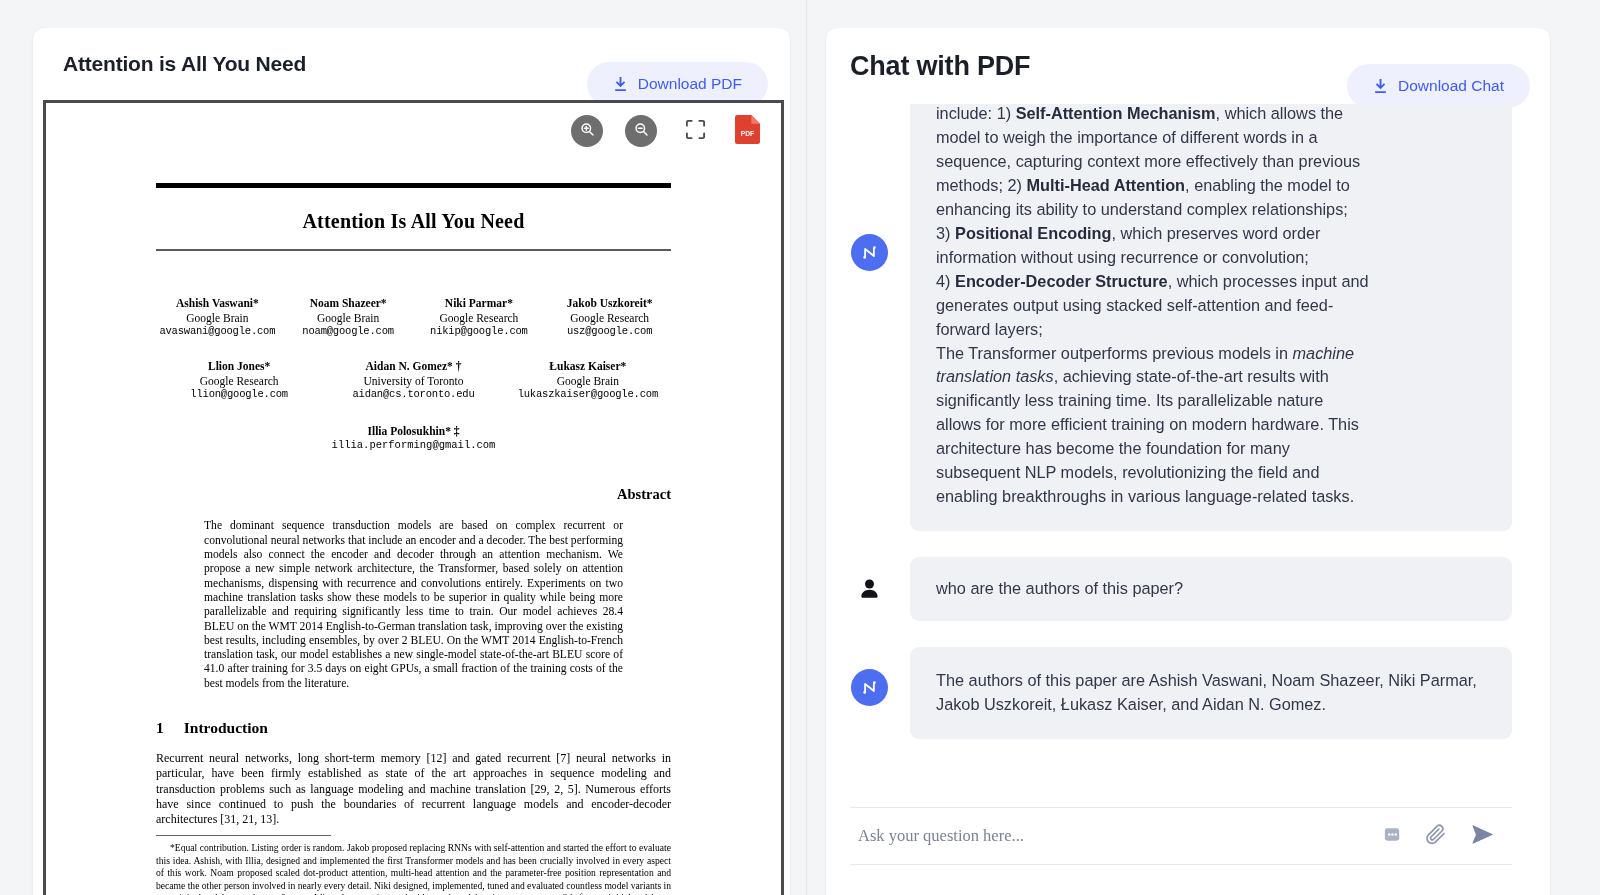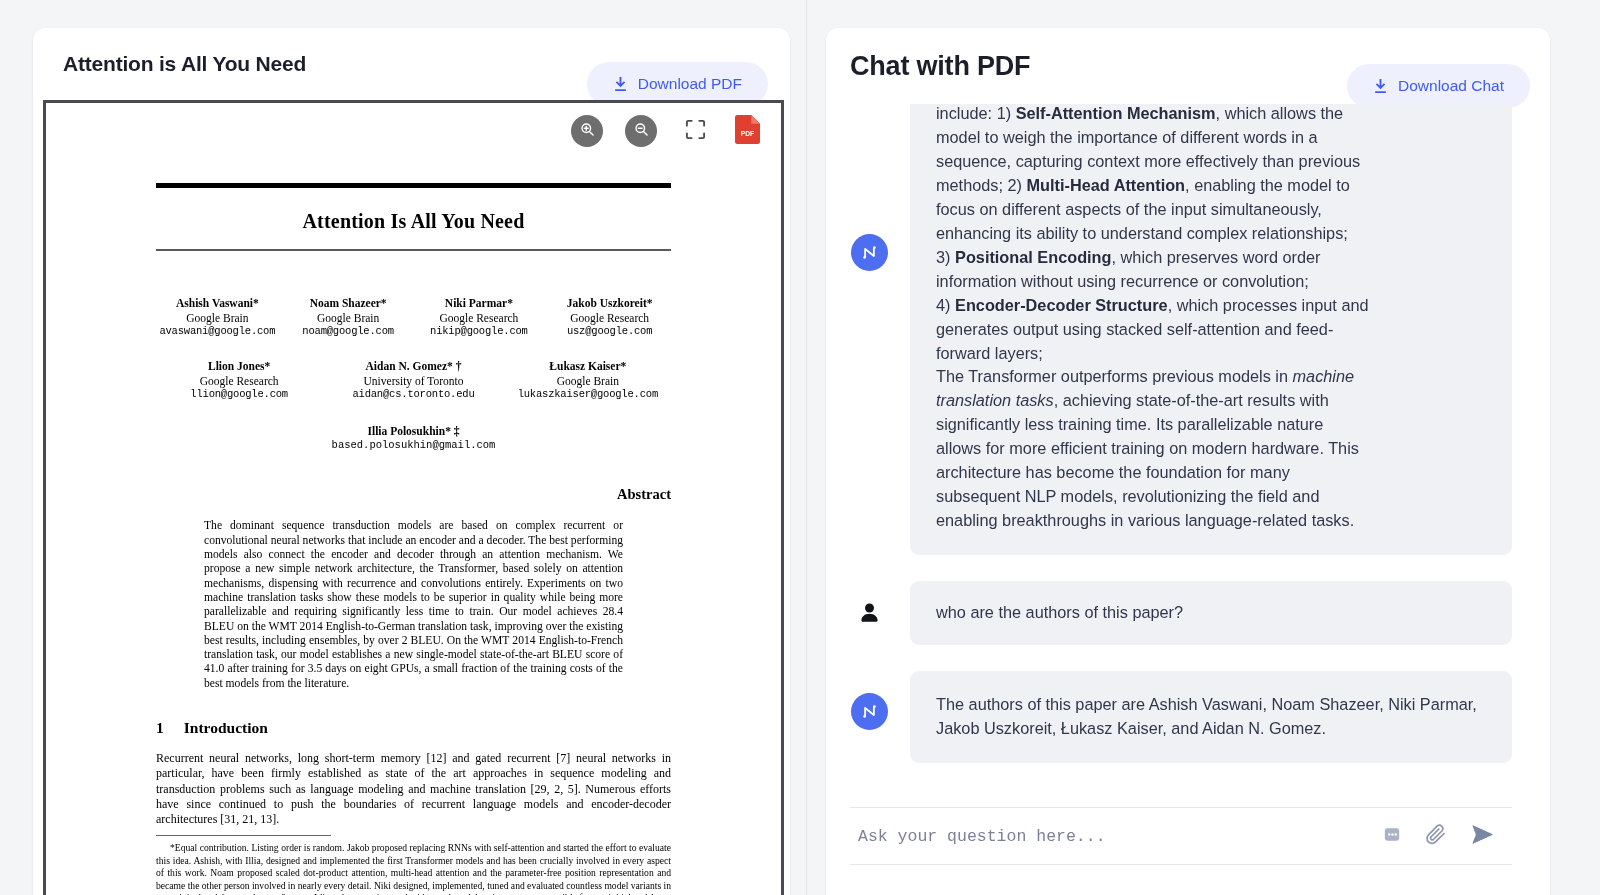--- a/index.html
+++ b/index.html
@@ -163,21 +163,21 @@
   .composer-wrap { padding: 16px 38px 30px 24px; }
   .composer {
     display: flex; align-items: center; gap: 0;
     border-top: 1px solid #e6e8ed;
     border-bottom: 1px solid #e6e8ed;
     height: 58px; padding: 0 6px 0 4px;
   }
   .composer-input {
     flex: 1; border: none; outline: none; background: transparent;
     font-size: 16.5px; color: #2b3040;
-    font-family: Liberation Mono, monospace;
+    font-family: Liberation Serif, serif;
     padding-left: 4px;
   }
   .composer-input::placeholder { color: #7b8296; }
   .comp-btn {
     background: none; border: none; cursor: pointer;
     width: 44px; height: 40px; display: flex; align-items: center; justify-content: center;
   }
   .comp-btn.send { width: 48px; }
 </style>
 </head>
@@ -287,21 +287,21 @@
             </div>
             <div class="author">
               <div class="nm">Łukasz Kaiser*</div>
               <div class="af">Google Brain</div>
               <div class="em">lukaszkaiser@google.com</div>
             </div>
           </div>
 
           <div class="author-single">
             <div class="nm">Illia Polosukhin* ‡</div>
-            <div class="em">based.polosukhin@gmail.com</div>
+            <div class="em">illia.performing@gmail.com</div>
           </div>
 
           <div class="sec-abstract">Abstract</div>
           <div class="abstract-body">The dominant sequence transduction models are based on complex recurrent or convolutional neural networks that include an encoder and a decoder. The best performing models also connect the encoder and decoder through an attention mechanism.  We propose a new simple network architecture, the Transformer, based solely on attention mechanisms, dispensing with recurrence and convolutions entirely.  Experiments on two machine translation tasks show these models to be superior in quality while being more parallelizable and requiring significantly less time to train.  Our model achieves 28.4 BLEU on the WMT 2014 English-to-German translation task, improving over the existing best results, including ensembles, by over 2 BLEU. On the WMT 2014 English-to-French translation task, our model establishes a new single-model state-of-the-art BLEU score of 41.0 after training for 3.5 days on eight GPUs, a small fraction of the training costs of the best models from the literature.</div>
 
           <div class="sec-intro">
             <span>1</span>
             <span>Introduction</span>
           </div>
           <div class="intro-body">Recurrent neural networks, long short-term memory [12] and gated recurrent [7] neural networks in particular, have been firmly established as state of the art approaches in sequence modeling and transduction problems such as language modeling and machine translation [29, 2, 5].  Numerous efforts have since continued to push the boundaries of recurrent language models and encoder-decoder architectures [31, 21, 13].</div>
@@ -340,21 +340,20 @@
                 <circle cx="6.4" cy="17.6" r="1.5" fill="#ffffff" stroke="none"></circle>
                 <circle cx="17.6" cy="6.4" r="1.5" fill="#ffffff" stroke="none"></circle>
               </svg>
             </div>
           </div>
           <div class="bubble" id="msg1-bubble">
               <span class="ln"><span>include: 1) </span><b>Self-Attention Mechanism</b><span>, which allows the</span></span>
               <span class="ln">model to weigh the importance of different words in a</span>
               <span class="ln">sequence, capturing context more effectively than previous</span>
               <span class="ln"><span>methods; 2) </span><b>Multi-Head Attention</b><span>, enabling the model to</span></span>
-              <span class="ln">focus on different aspects of the input simultaneously,</span>
               <span class="ln">enhancing its ability to understand complex relationships;</span>
               <span class="ln"><span>3) </span><b>Positional Encoding</b><span>, which preserves word order</span></span>
               <span class="ln">information without using recurrence or convolution;</span>
               <span class="ln"><span>4) </span><b>Encoder-Decoder Structure</b><span>, which processes input and</span></span>
               <span class="ln">generates output using stacked self-attention and feed-</span>
               <span class="ln">forward layers;</span>
               <span class="ln"><span>The Transformer outperforms previous models in </span><i>machine</i></span>
               <span class="ln"><i>translation tasks</i><span>, achieving state-of-the-art results with</span></span>
               <span class="ln">significantly less training time. Its parallelizable nature</span>
               <span class="ln">allows for more efficient training on modern hardware. This</span>

